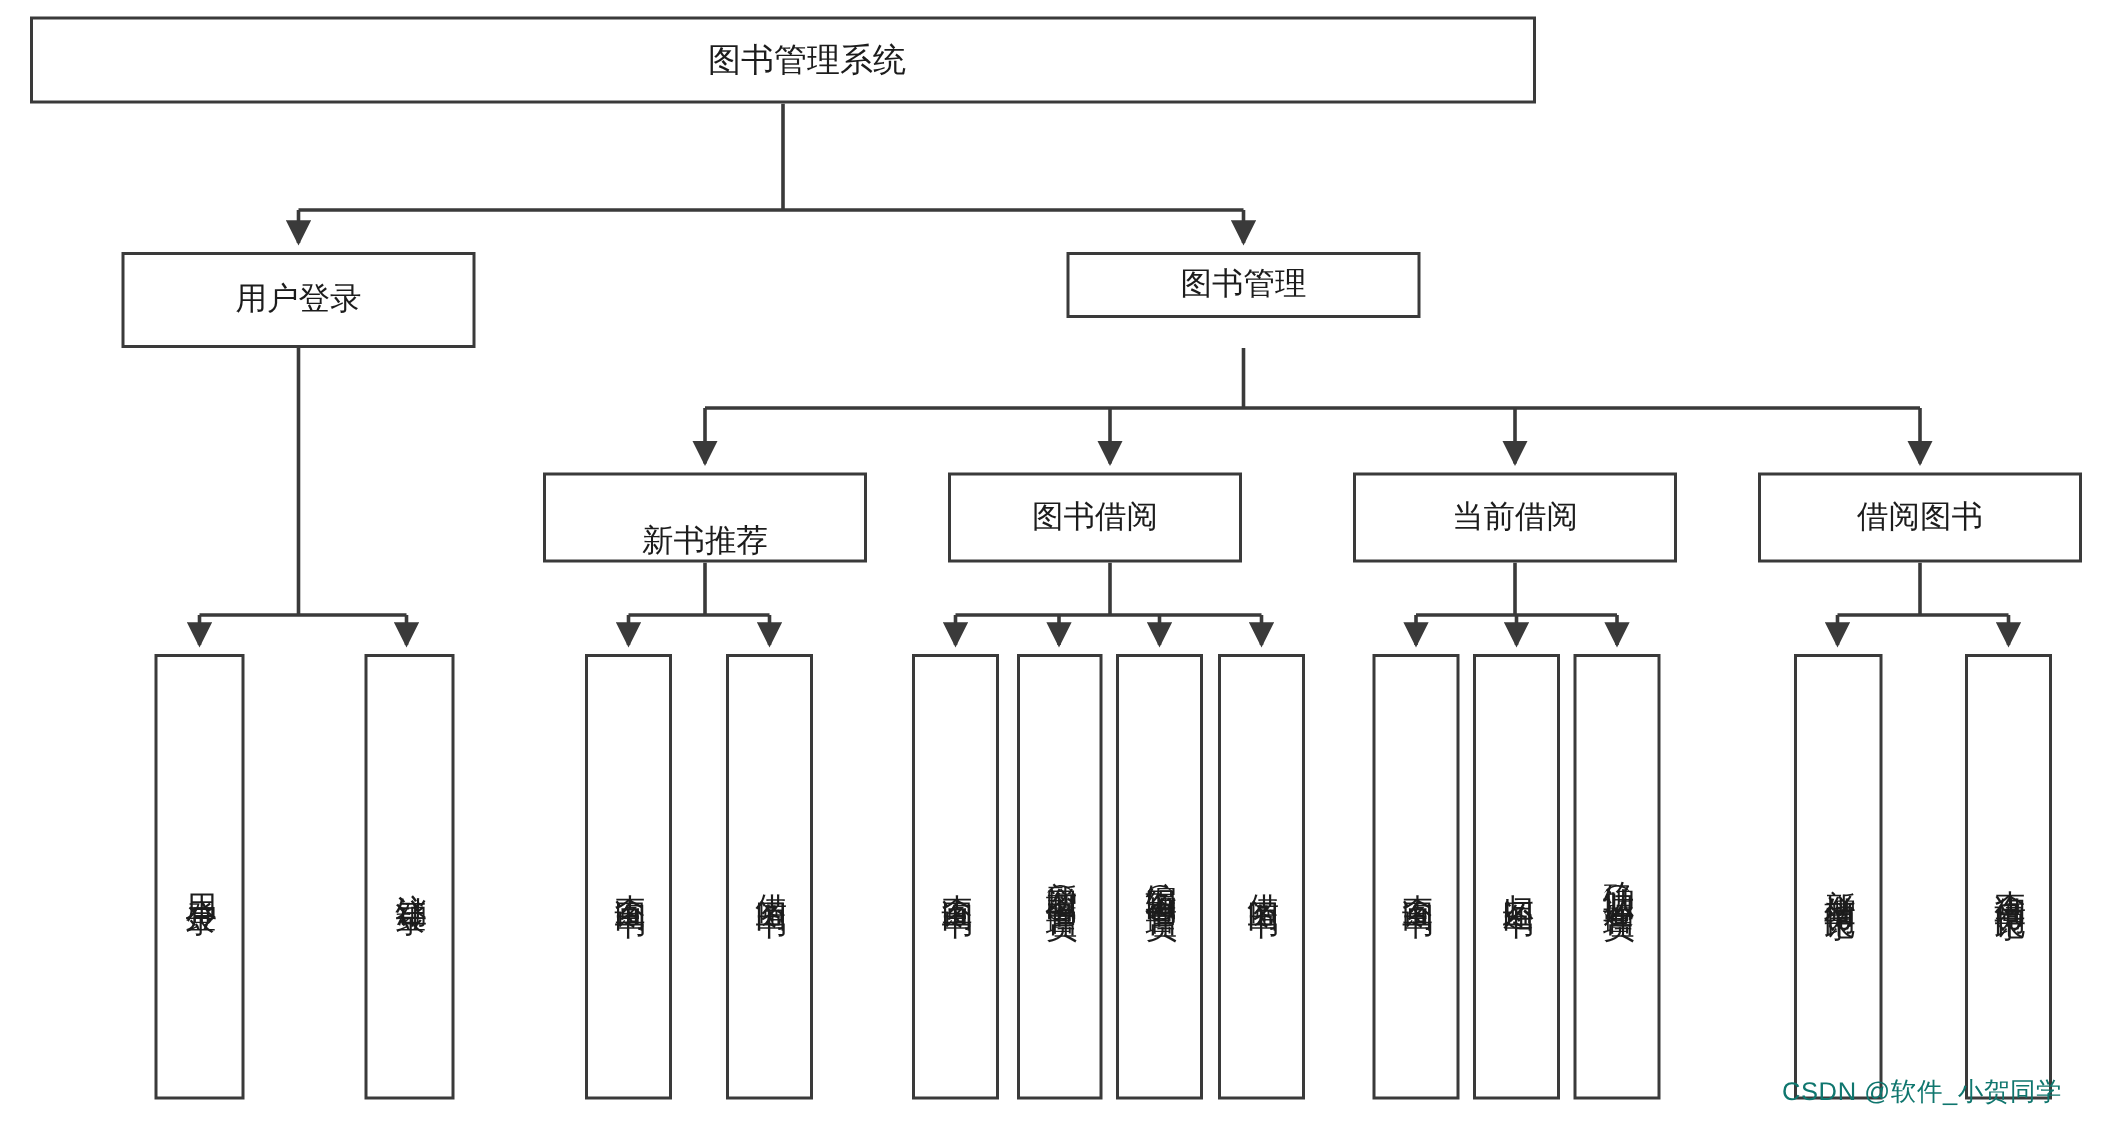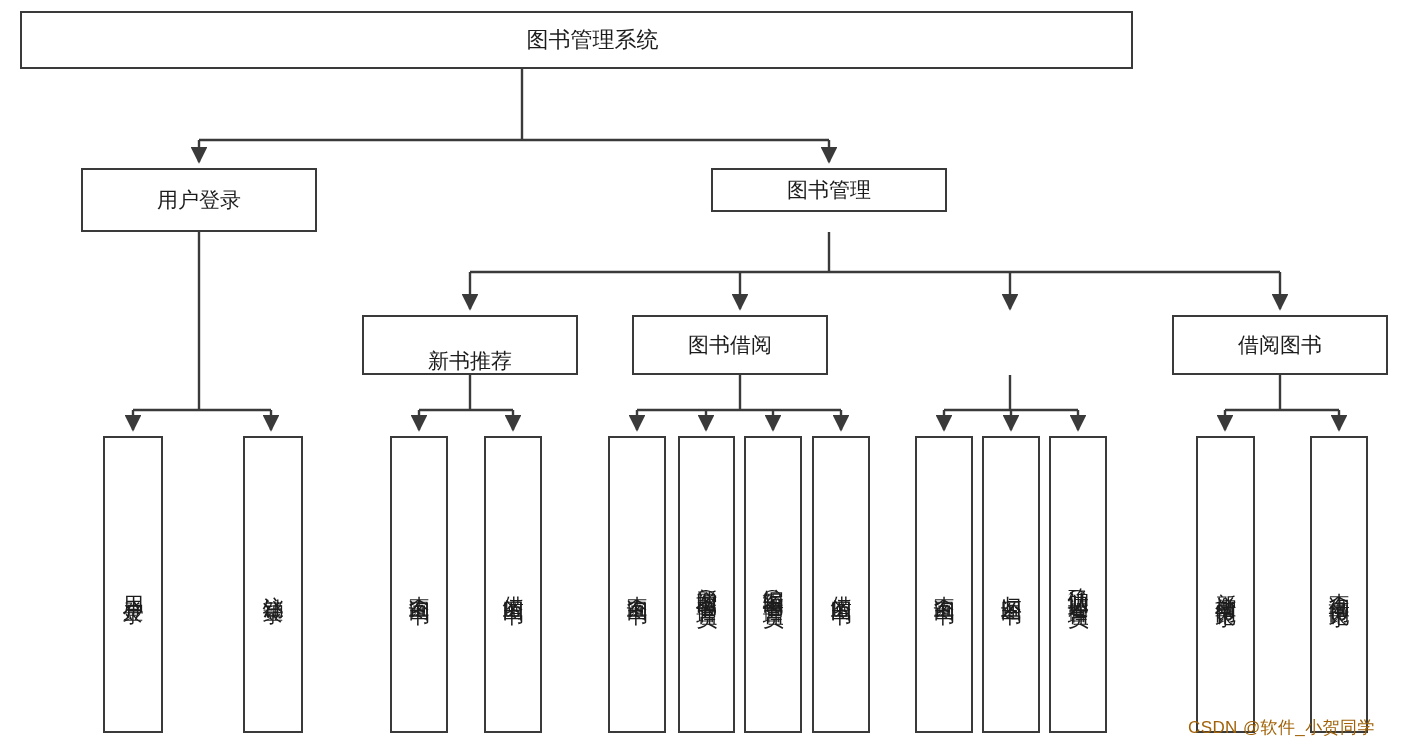--- a/index.html
+++ b/index.html
@@ -13,21 +13,21 @@
         border:2px solid #3a3a3a;display:flex;align-items:center;
         justify-content:center;}
   .node .lbl{font-size:21px;line-height:1.15;white-space:nowrap;color:#1c1c1c;}
 
   .node.leaf{border-width:2px;}
   .node.leaf .lbl{writing-mode:vertical-rl;text-orientation:upright;
         font-size:21px;letter-spacing:3px;line-height:1.25;white-space:nowrap;}
 
   .node.root .lbl{font-size:22px;}
 
-  .watermark{position:absolute;font-size:17px;color:#a16207;
+  .watermark{position:absolute;font-size:17px;color:#0f766e;
         letter-spacing:.4px;white-space:nowrap;}
 </style>
 </head>
 <body>
 
 <div id="stage">
 
   <svg class="connectors" viewBox="0 0 1405 747" xmlns="http://www.w3.org/2000/svg">
     <defs>
       <marker id="arrow" viewBox="0 0 10 10" refX="9" refY="5" markerWidth="7" markerHeight="7" orient="auto-start-reverse">
@@ -71,36 +71,39 @@
       <path d="M1011,410 L1011,430" marker-end="url(#arrow)"></path>
       <path d="M1078,410 L1078,430" marker-end="url(#arrow)"></path>
 
       <path d="M1280,375 L1280,410"></path>
       <path d="M1225,410 L1339,410"></path>
       <path d="M1225,410 L1225,430" marker-end="url(#arrow)"></path>
       <path d="M1339,410 L1339,430" marker-end="url(#arrow)"></path>
     </g>
   </svg>
 
-  <div class="node root" style="left: 20px; top: 11px; width: 1113px; height: 58px; padding-left: 32px;">
+  <div class="node root" style="left: 20px; top: 11px; width: 1004px; height: 58px; padding-left: 32px;">
     <span class="lbl">图书管理系统</span>
   </div>
 
   <div class="node l2" style="left: 81px; top: 168px; width: 236px; height: 64px;">
     <span class="lbl">用户登录</span>
   </div>
   <div class="node l2" style="left: 711px; top: 168px; width: 236px; height: 44px;">
     <span class="lbl">图书管理</span>
   </div>
 
   <div class="node l3" style="left: 362px; top: 315px; width: 216px; height: 60px; align-items: flex-end;">
     <span class="lbl">新书推荐</span>
   </div>
   <div class="node l3" style="left: 632px; top: 315px; width: 196px; height: 60px;">
     <span class="lbl">图书借阅</span>
+  </div>
+  <div class="node l3" style="left: 902px; top: 315px; width: 216px; height: 60px;">
+    <span class="lbl">当前借阅</span>
   </div>
   <div class="node l3" style="left: 1172px; top: 315px; width: 216px; height: 60px;">
     <span class="lbl">借阅图书</span>
   </div>
 
   <div class="node leaf" style="left: 103px; top: 436px; width: 60px; height: 297px;">
     <span class="lbl">用户登录</span>
     </div>
   <div class="node leaf" style="left: 243px; top: 436px; width: 60px; height: 297px;">
     <span class="lbl">注销登录</span>

